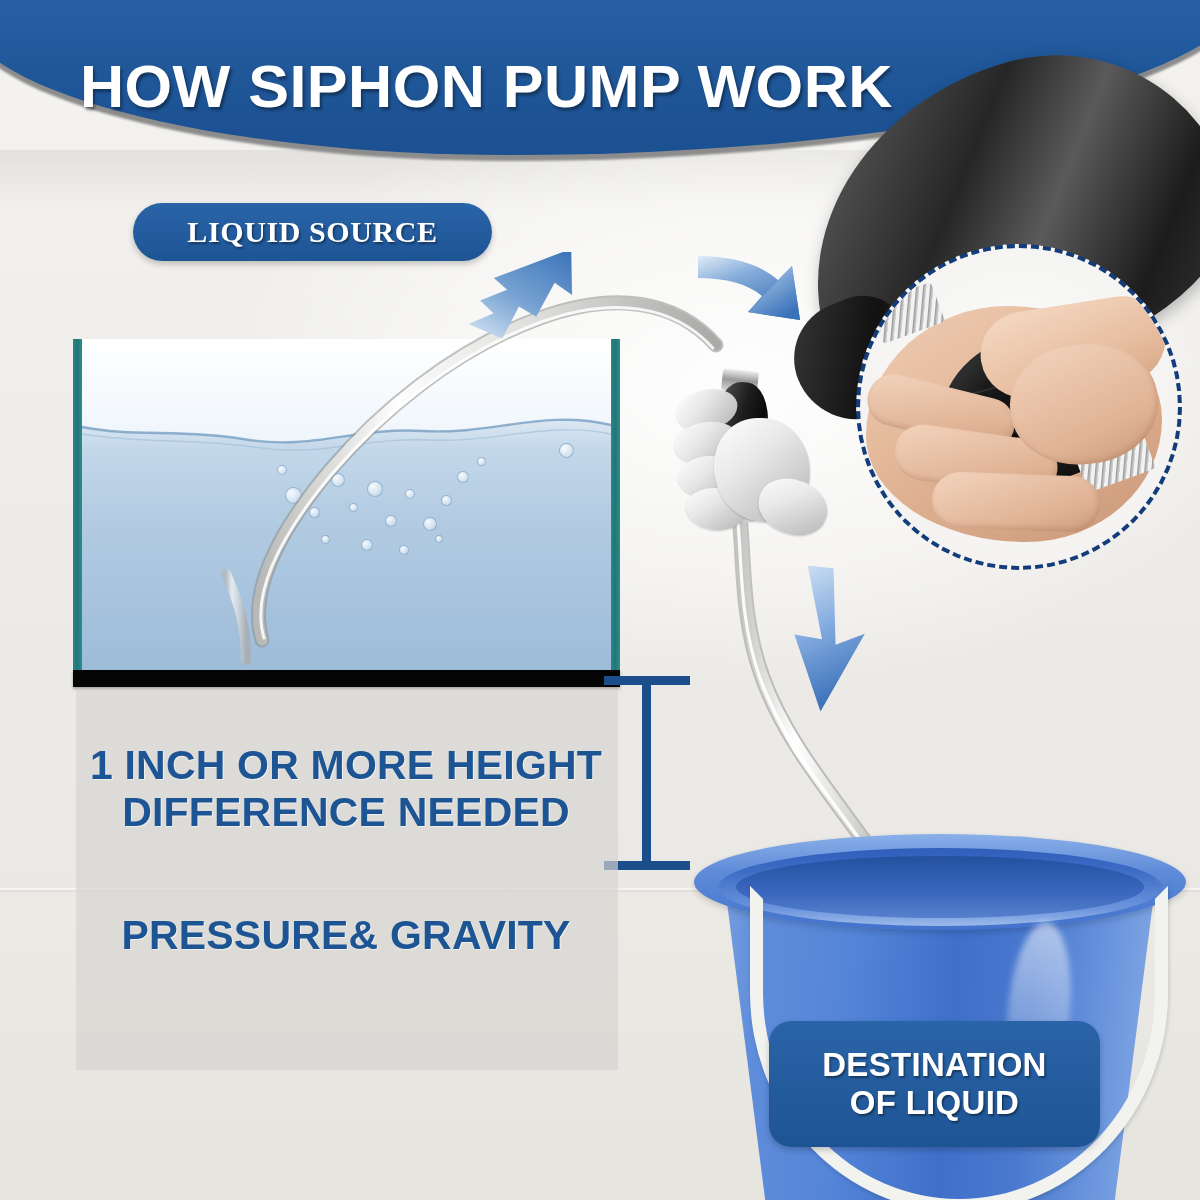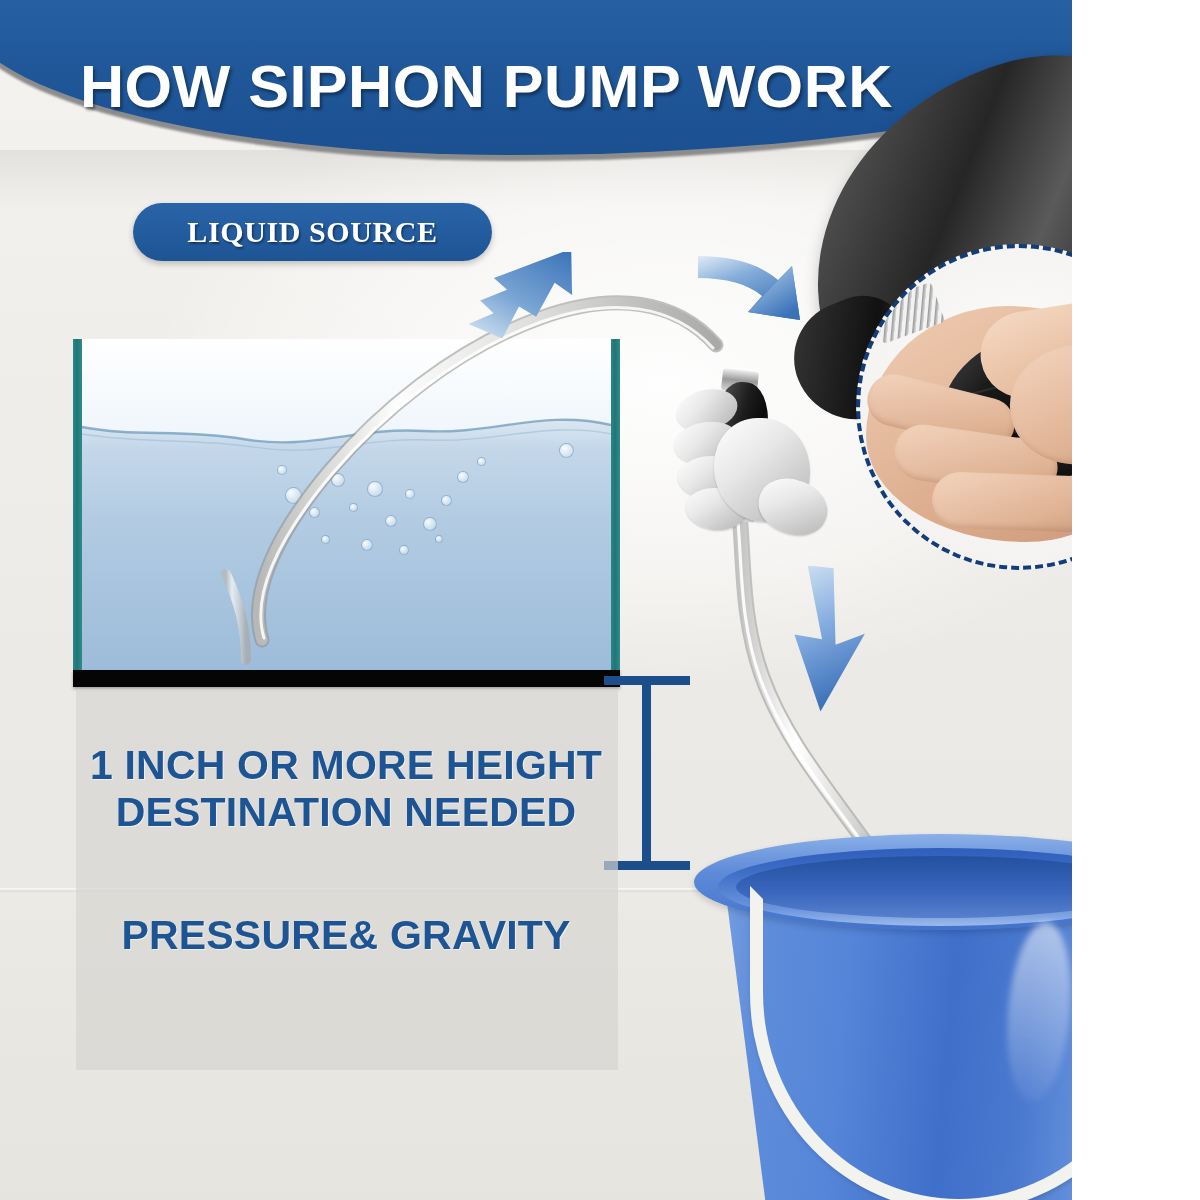--- a/index.html
+++ b/index.html
@@ -4,21 +4,21 @@
 <style>
   html, body {
     margin: 0; padding: 0;
     background: #ffffff;
   }
   body {
     font-family: "Liberation Sans", sans-serif;
   }
   #poster {
     position: relative;
-    width: 1072px;
+    width: 1200px;
     height: 1200px;
     overflow: hidden;
     background: #f0efec;
   }
 
   
   .bg-base {
     position: absolute; inset: 0;
     background:
       linear-gradient(180deg, #f4f3f0 0%, #eceae6 55%, #e9e7e3 100%);
@@ -476,34 +476,40 @@
   <div class="dim">
     <div class="dim-line dim-top"></div>
     <div class="dim-line dim-vert"></div>
     <div class="dim-line dim-bot"></div>
   </div>
 
   <div class="text-panel"></div>
 
   <div class="blue-copy" id="copy-height">
     <div>1 INCH OR MORE HEIGHT</div>
-    <div>DESTINATION NEEDED</div>
+    <div>DIFFERENCE NEEDED</div>
   </div>
 
   <div class="blue-copy" id="copy-transport">
     <div>PRESSURE&amp; GRAVITY</div>
   </div>
 
   <div class="bucket">
     <div class="bucket-body"></div>
     <div class="bucket-rim-outer"></div>
     <div class="bucket-rim-inner"></div>
     <div class="bucket-inner-shade"></div>
     <div class="bucket-gloss"></div>
     <div class="bucket-handle"></div>
   </div>
 
   <div class="pill" id="label-liquid-source">
     <span>LIQUID SOURCE</span>
   </div>
 
+  <div class="pill" id="label-destination">
+    <span>
+      <span style="display:block">DESTINATION</span>
+      <span style="display:block">OF LIQUID</span>
+    </span>
+  </div>
 
 </div>
 
 </body></html>

